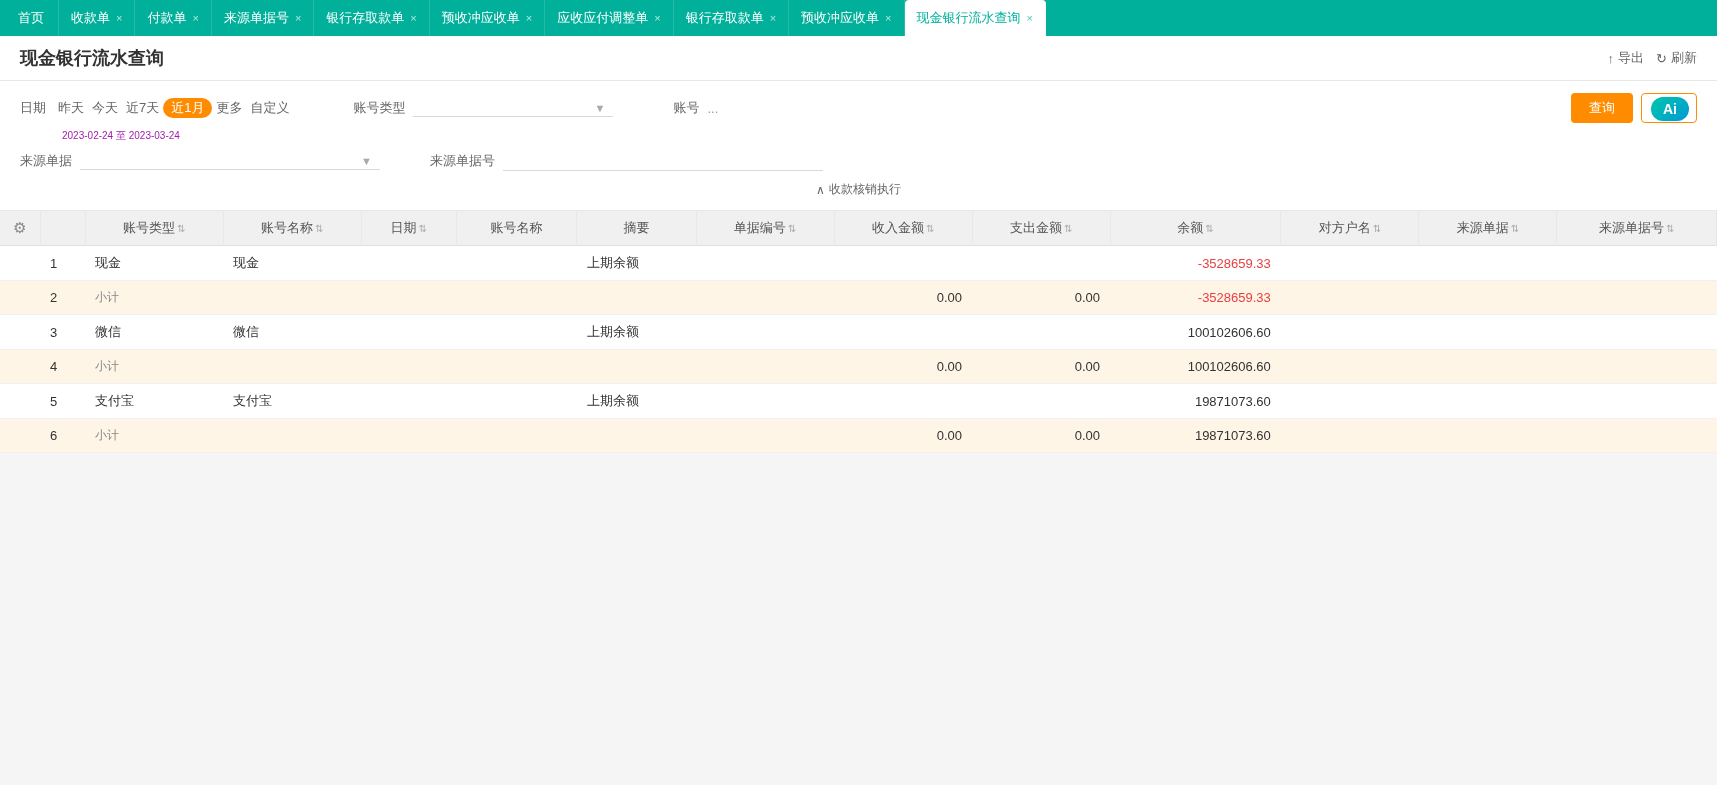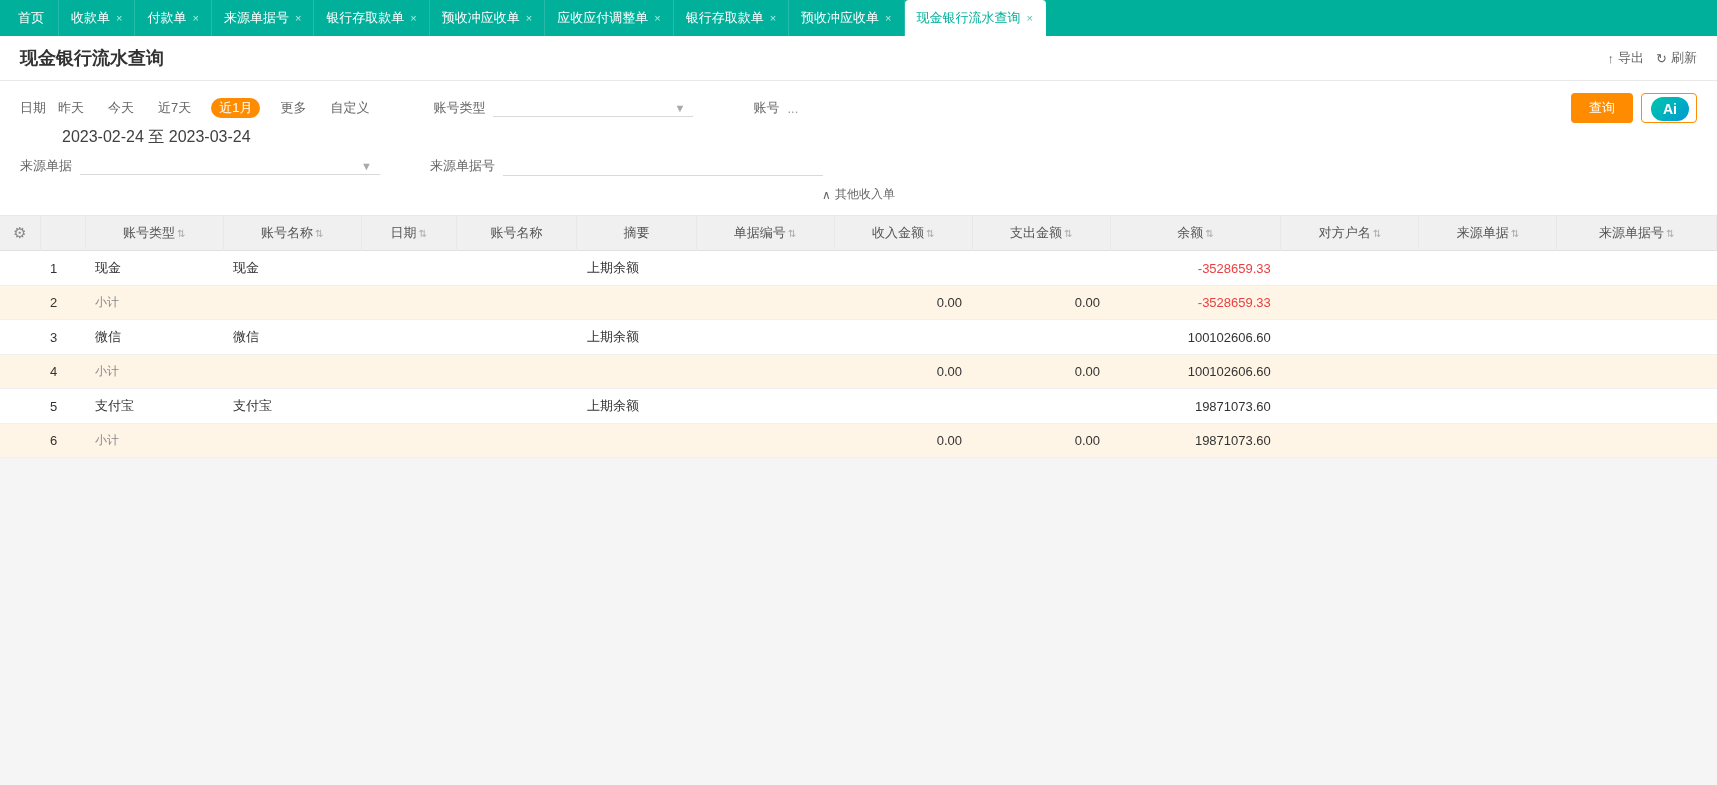--- a/index.html
+++ b/index.html
@@ -86,37 +86,37 @@
       gap: 8px;
     }
     .filter-label {
       color: #666;
       white-space: nowrap;
       font-size: 13px;
     }
     .date-shortcuts {
       display: flex;
       align-items: center;
-      gap: 16px;
+      gap: 0;
     }
     .date-shortcut {
       font-size: 13px;
       color: #666;
       cursor: pointer;
       padding: 1px 4px;
     }
     .date-shortcut.active {
       background: #ff8c00;
       color: #fff;
       border-radius: 10px;
       padding: 1px 8px;
     }
     .date-range {
-      color: #404040;
-      font-size: 16px;
+      color: #a21caf;
+      font-size: 10px;
       margin-top: 20px;
     }
     .filter-select {
       display: flex;
       align-items: center;
       border-bottom: 1px solid #d9d9d9;
       padding: 2px 8px 2px 4px;
       min-width: 180px;
       cursor: pointer;
       gap: 4px;
@@ -342,21 +342,21 @@
       </div>
     </div>
     <div class="filter-item" style="margin-left:30px;">
       <span class="filter-label">来源单据号</span>
       <input type="text" class="filter-input-underline" style="width: 320px;">
     </div>
   </div>
 
   <div class="collapse-bar">
     <span>∧</span>
-    <span>其他收入单</span>
+    <span>收款核销执行</span>
   </div>
 </div>
 
 <div class="table-container">
   <table>
     <thead>
       <tr>
         <th>
           <span class="gear-icon">⚙</span>
         </th>

